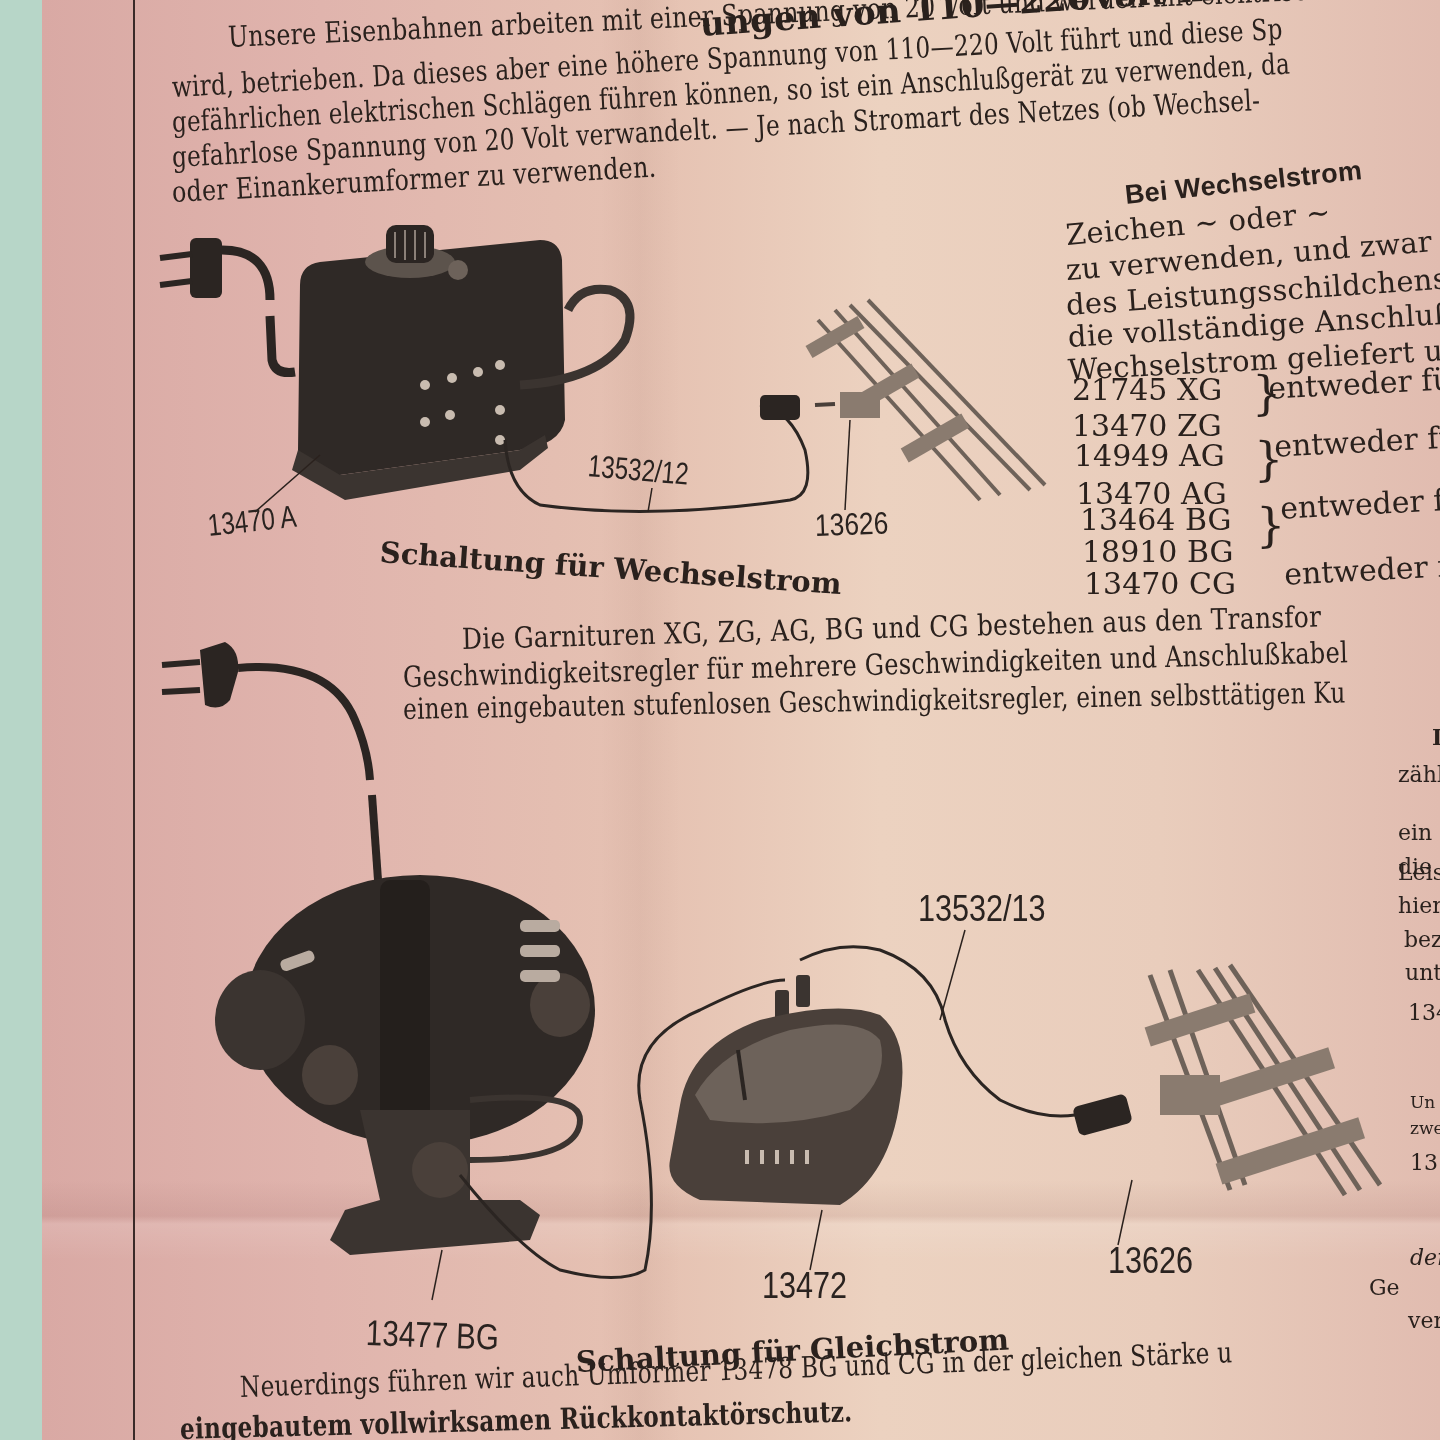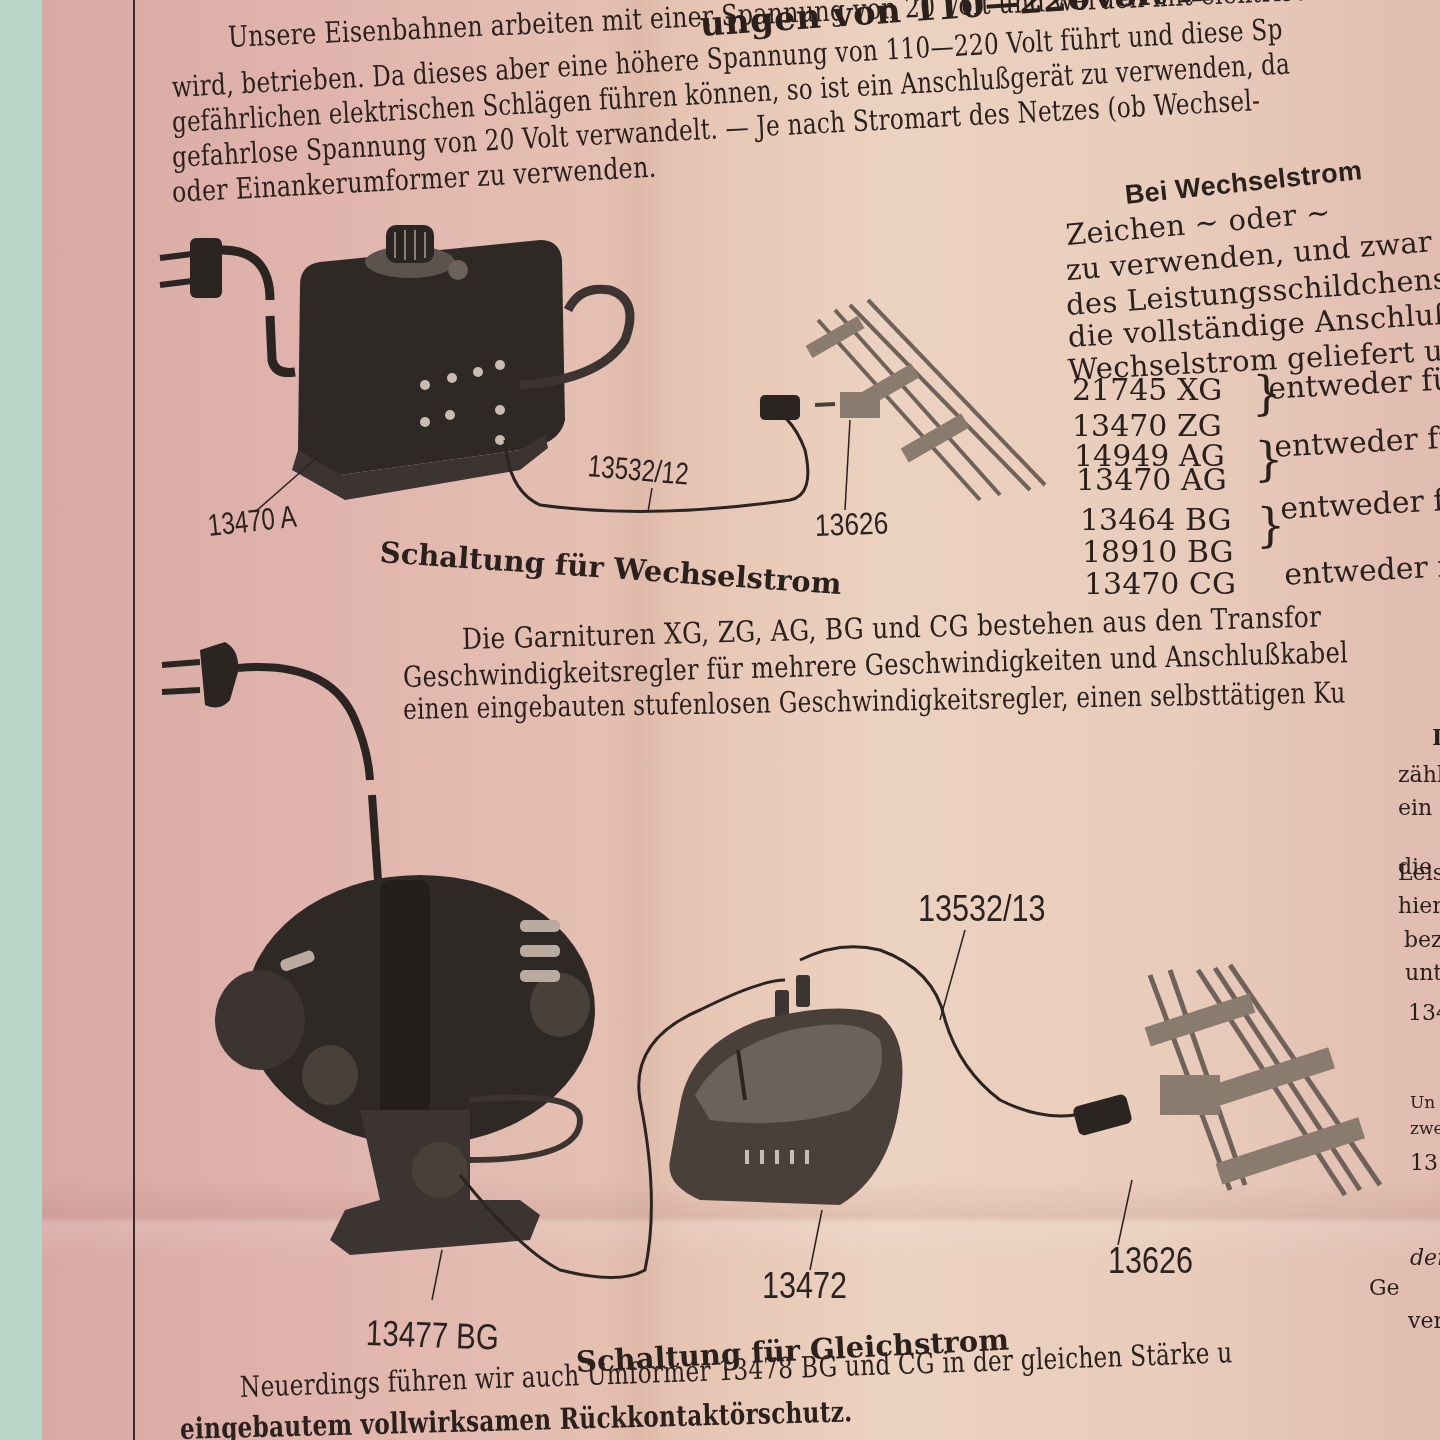--- a/index.html
+++ b/index.html
@@ -42,21 +42,21 @@
 <div class="line" style="left:1066px;top:218px;transform:rotate(-5deg);">Zeichen ∼ oder ∼</div>
 <div class="line" style="left:1066px;top:253px;transform:rotate(-4.5deg);">zu verwenden, und zwar di</div>
 <div class="line" style="left:1066px;top:288px;transform:rotate(-4deg);">des Leistungsschildchens a</div>
 <div class="line" style="left:1068px;top:320px;transform:rotate(-3.5deg);">die vollständige Anschluß</div>
 <div class="line" style="left:1068px;top:353px;transform:rotate(-3deg);">Wechselstrom geliefert un</div>
 
 <div class="list">
   <div class="row" style="left:0;top:0;">21745 XG</div>
   <div class="row" style="left:0;top:36px;">13470 ZG</div>
   <div class="row" style="left:2px;top:66px;">14949 AG</div>
-  <div class="row" style="left:4px;top:90px;">13470 AG</div>
+  <div class="row" style="left:4px;top:104px;">13470 AG</div>
   <div class="row" style="left:8px;top:130px;">13464 BG</div>
   <div class="row" style="left:10px;top:162px;">18910 BG</div>
   <div class="row" style="left:12px;top:194px;">13470 CG</div>
   <div class="brace" style="left:180px;top:-6px;">}</div>
   <div class="brace" style="left:182px;top:60px;">}</div>
   <div class="brace" style="left:184px;top:126px;">}</div>
   <div class="row" style="left:196px;top:-6px;transform:rotate(-3deg);">entweder fü</div>
   <div class="row" style="left:202px;top:52px;transform:rotate(-3deg);">entweder fü</div>
   <div class="row" style="left:208px;top:114px;transform:rotate(-3deg);">entweder fü</div>
   <div class="row" style="left:212px;top:180px;transform:rotate(-3deg);">entweder fü</div>
@@ -185,21 +185,21 @@
 </svg>
 
 <div class="label" style="left:918px;top:888px;transform:scaleX(.85);font-size:36px;">13532/13</div>
 <div class="label" style="left:762px;top:1265px;transform:scaleX(.85);font-size:36px;">13472</div>
 <div class="label" style="left:1108px;top:1240px;transform:scaleX(.85);font-size:36px;">13626</div>
 <div class="label" style="left:366px;top:1312px;transform:rotate(2deg) scaleX(.82);font-size:36px;">13477 BG</div>
 <div class="caption" style="left:576px;top:1345px;transform:rotate(-3deg);">Schaltung für Gleichstrom</div>
 
 <div class="right-col" style="top:724px;left:1432px;font-weight:bold;">I</div>
 <div class="right-col" style="top:762px;">zähl</div>
-<div class="right-col" style="top:795px;">ein</div>
+<div class="right-col" style="top:820px;">ein</div>
 <div class="right-col" style="top:854px;">die</div>
 <div class="right-col" style="top:860px;">Leis</div>
 <div class="right-col" style="top:893px;">hier</div>
 <div class="right-col" style="top:927px;left:1404px;">bezi</div>
 <div class="right-col" style="top:960px;left:1405px;">unt</div>
 <div class="right-col" style="top:1000px;left:1408px;">134</div>
 <div class="right-col" style="top:1092px;left:1410px;font-size:17px;">Un</div>
 <div class="right-col" style="top:1118px;left:1410px;font-size:17px;">zwe</div>
 <div class="right-col" style="top:1150px;left:1410px;">13</div>
 <div class="right-col" style="top:1245px;left:1410px;font-style:italic;">der</div>

